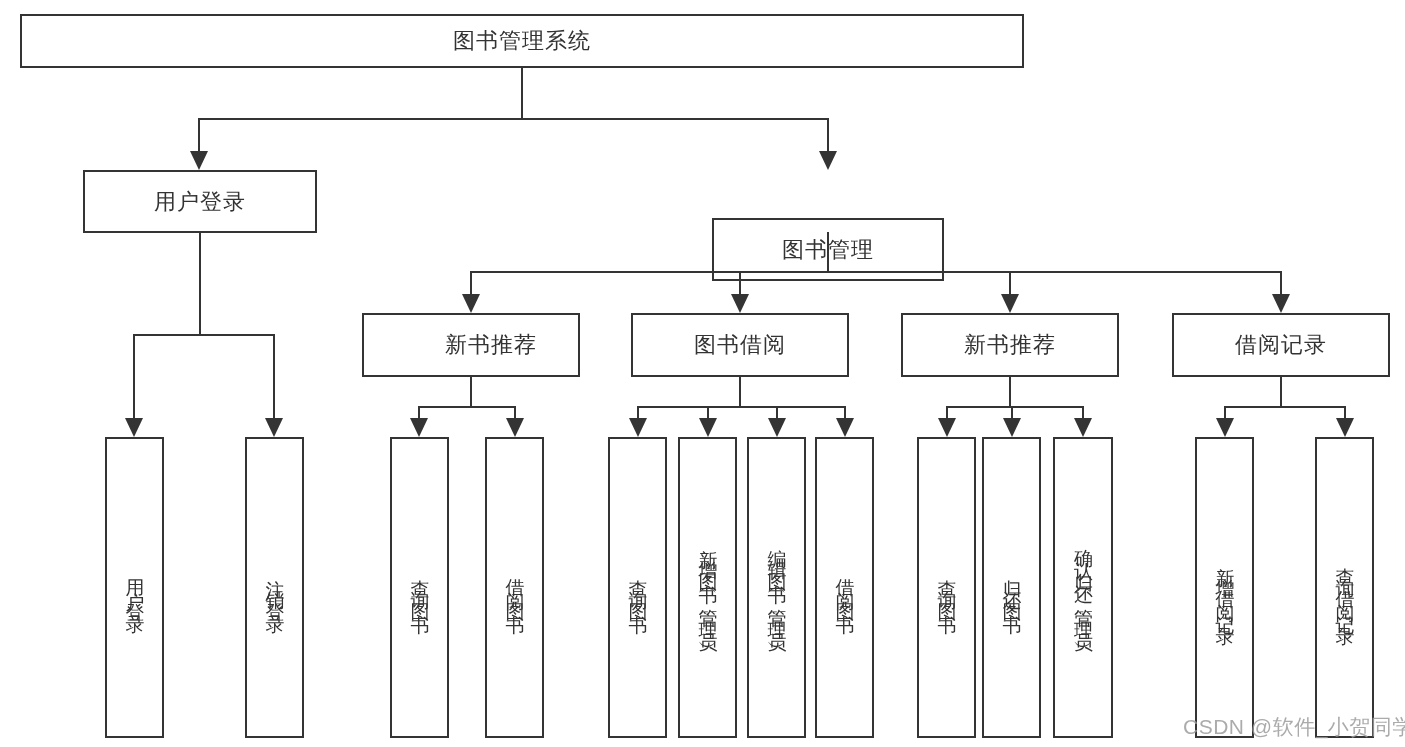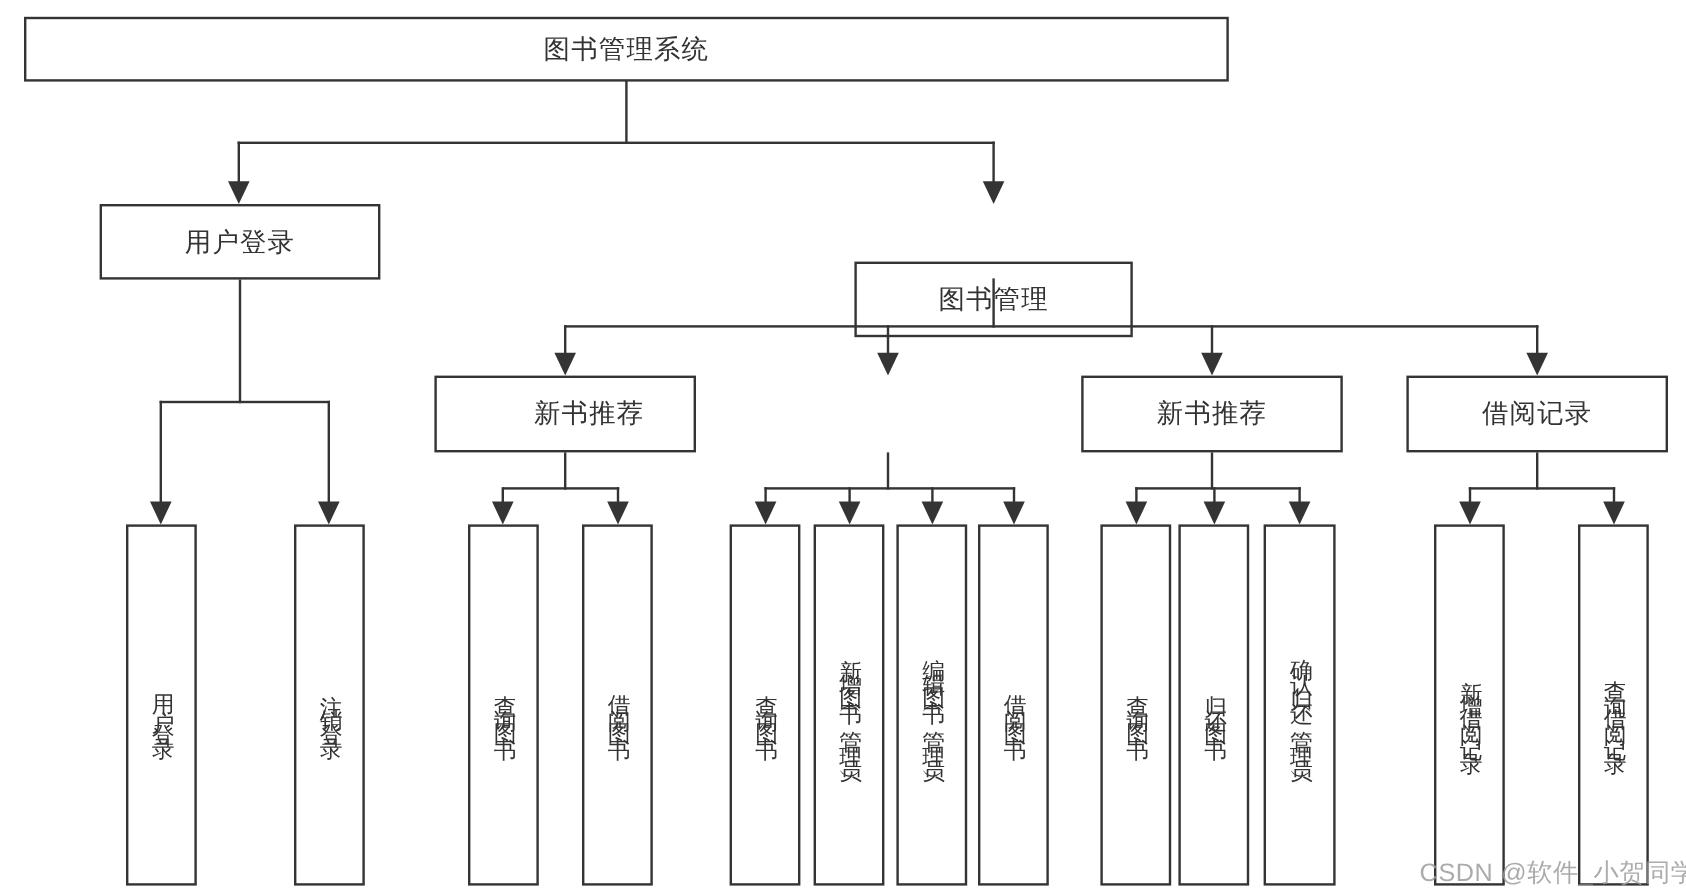--- a/index.html
+++ b/index.html
@@ -118,20 +118,23 @@
   <div class="v v-s6"></div>
   <div class="v v-s7"></div>
   <div class="v v-s8"></div>
   <div class="arw a-l3a"></div>
   <div class="arw a-l3b"></div>
   <div class="arw a-l3c"></div>
   <div class="arw a-l3d"></div>
 
   <div class="node hnode l3 l3a">
     <span>新书推荐</span>
+  </div>
+  <div class="node hnode l3 l3b">
+    <span>图书借阅</span>
   </div>
   <div class="node hnode l3 l3c">
     <span>新书推荐</span>
   </div>
   <div class="node hnode l3 l3d">
     <span>借阅记录</span>
   </div>
 
   <div class="v v-d1"></div>
   <div class="v v-d2"></div>

